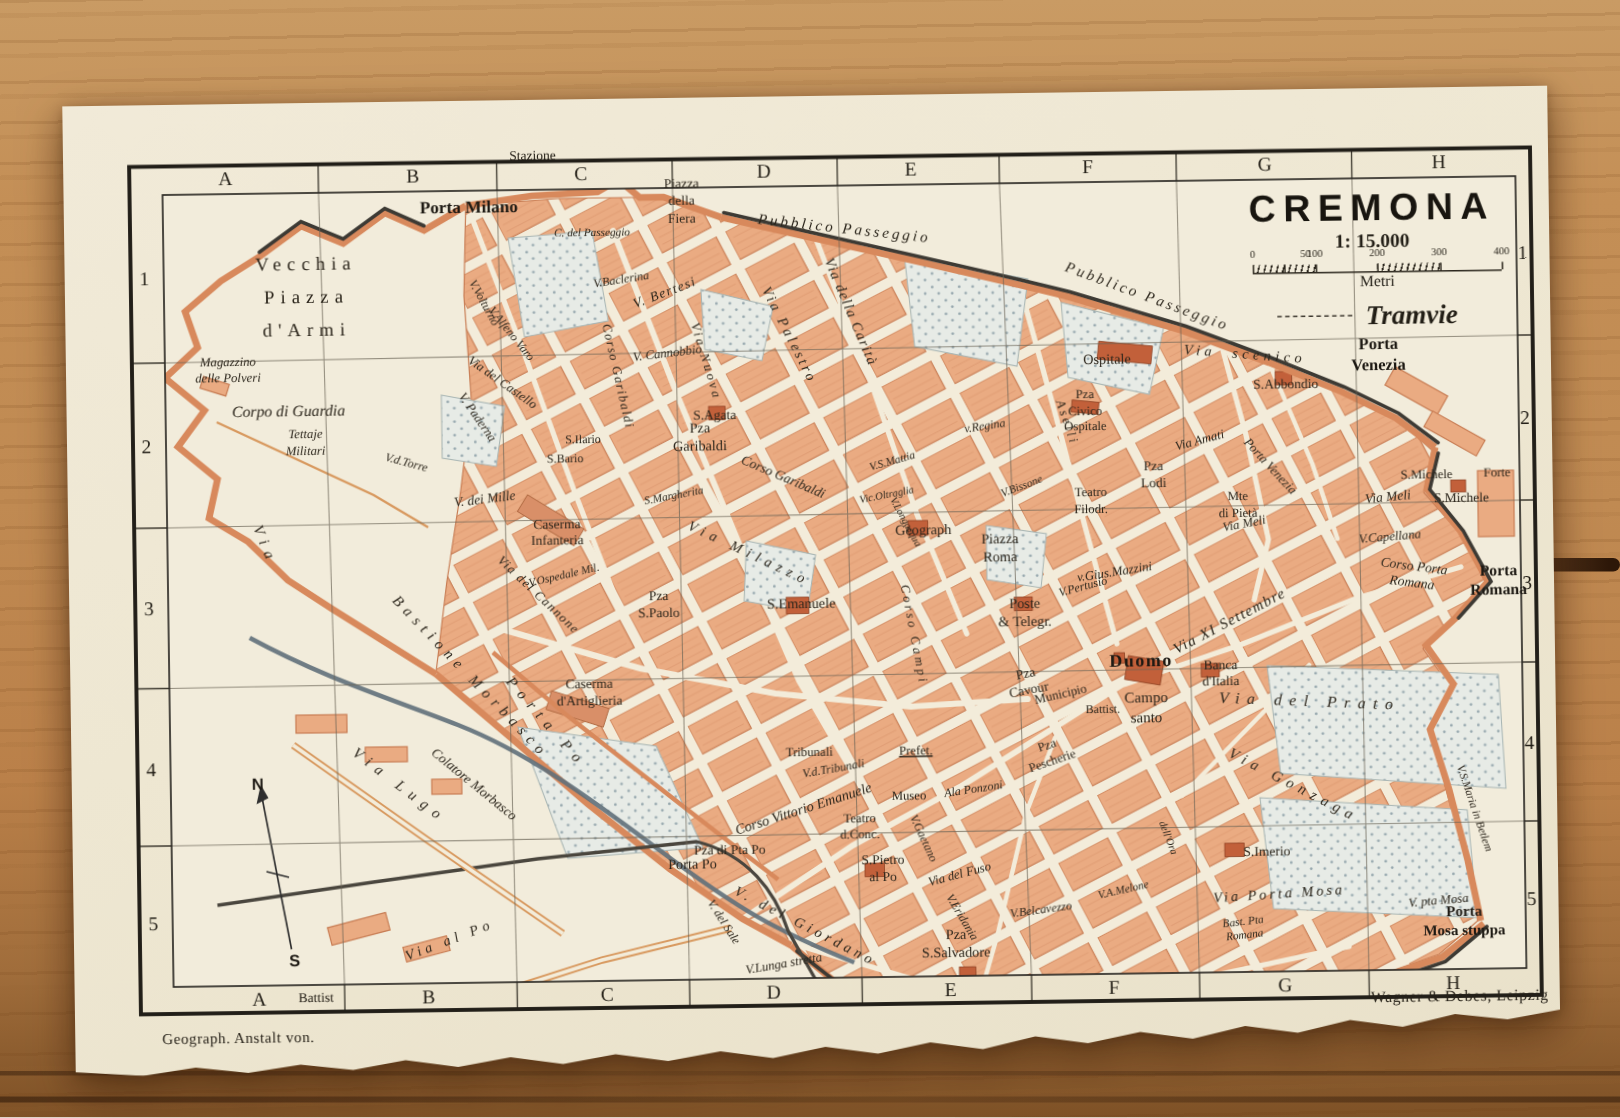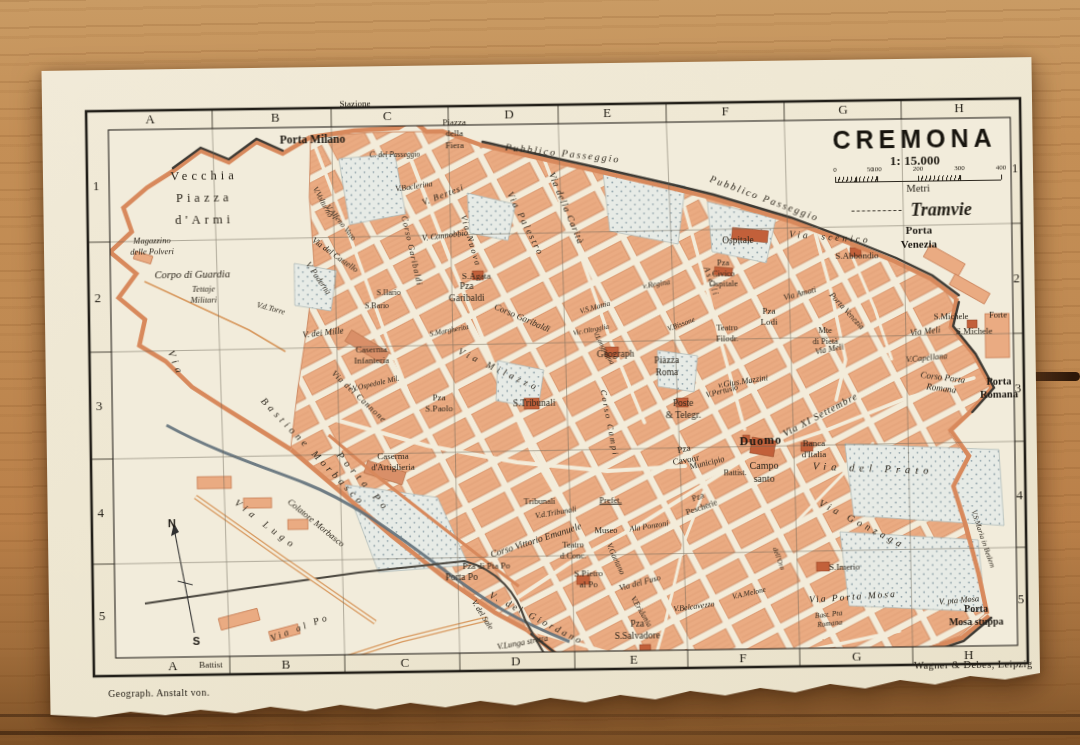--- a/index.html
+++ b/index.html
@@ -294,21 +294,21 @@
           <div class="lbl i" style="left: 371px; top: 121px; font-size: 8px; --r: -8deg;">V.Baclerina</div>
           <div class="lbl i" style="left: 400px; top: 130px; font-size: 9px; letter-spacing: 1px; --r: -20deg;">V. Bertesi</div>
           <div class="lbl i" style="left: 401px; top: 170px; font-size: 8.5px; --r: -6deg;">V. Cannobbio</div>
           <div class="lbl i" style="left: 427px; top: 176px; font-size: 8.5px; letter-spacing: 2px; --r: 74deg;">Via Nuova</div>
           <div class="lbl i" style="left: 481px; top: 160px; font-size: 9.5px; letter-spacing: 2px; --r: 64deg;">Via Palestro</div>
           <div class="lbl i" style="left: 522px; top: 145px; font-size: 9.5px; letter-spacing: 1px; --r: 68deg;">Via della Carità</div>
           <div class="lbl i" style="left: 453px; top: 306px; font-size: 9.5px; letter-spacing: 4px; --r: 26deg;">Via Milazzo</div>
           <div class="lbl i" style="left: 404px; top: 265px; font-size: 7.5px; --r: -10deg;">S.Margherita</div>
           <div class="lbl" style="left: 393px; top: 338px; font-size: 9px;">Pza
 S.Paolo</div>
-          <div class="lbl" style="left: 488px; top: 340px; font-size: 9.5px;">S.Tribunali</div>
+          <div class="lbl" style="left: 488px; top: 340px; font-size: 9.5px;">S.Emanuele</div>
           <div class="lbl" style="left: 570px; top: 292px; font-size: 9.5px;">Geograph</div>
           <div class="lbl" style="left: 621px; top: 305px; font-size: 9.5px;">Piazza
 Roma</div>
           <div class="lbl i" style="left: 563px; top: 360px; font-size: 8.5px; letter-spacing: 2px; --r: 80deg;">Corso Campi</div>
           <div class="lbl i" style="left: 667px; top: 220px; font-size: 8.5px; letter-spacing: 2px; --r: 72deg;">Aselli</div>
           <div class="lbl i" style="left: 612px; top: 222px; font-size: 8px; --r: -8deg;">v.Regina</div>
           <div class="lbl i" style="left: 550px; top: 244px; font-size: 7.5px; --r: -15deg;">V.S.Mattia</div>
           <div class="lbl i" style="left: 546px; top: 267px; font-size: 7px; --r: -10deg;">Vic.Oltraglia</div>
           <div class="lbl i" style="left: 558px; top: 285px; font-size: 7px; --r: 62deg;">V.Longacqua</div>
           <div class="lbl i" style="left: 636px; top: 262px; font-size: 7.5px; --r: -20deg;">V.Bissone</div>

